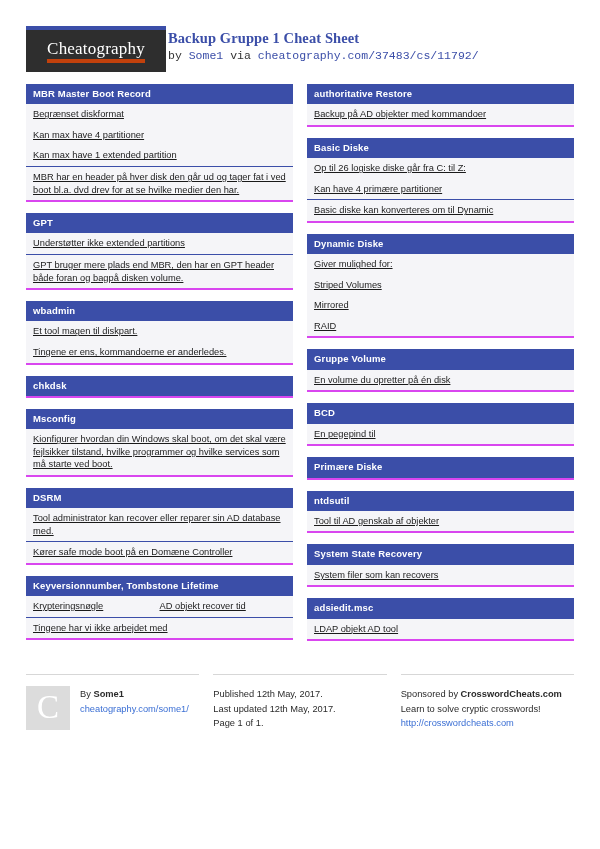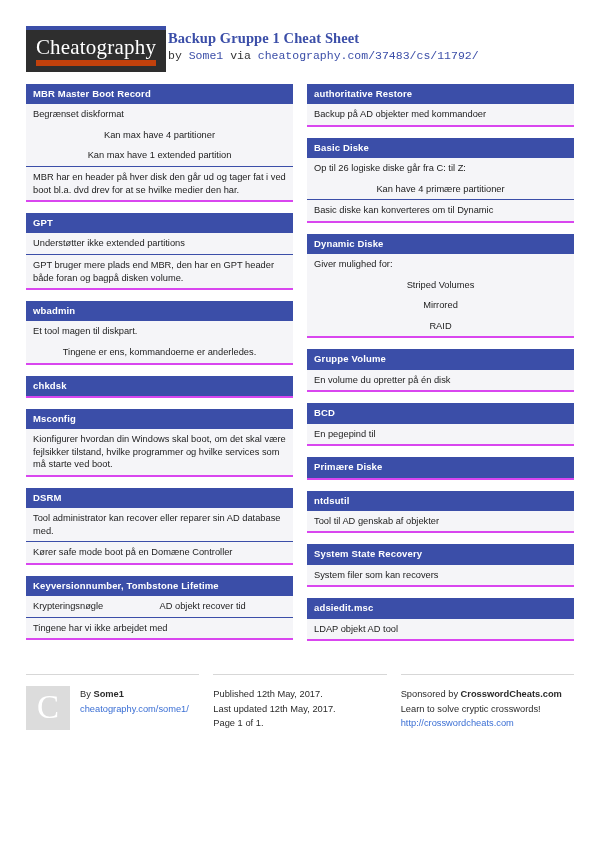--- a/index.html
+++ b/index.html
@@ -27,25 +27,25 @@
     background: #2e2e2e;
     border-top: 4px solid #3b4ea8;
     display: flex;
     align-items: center;
     justify-content: center;
     flex: none;
   }
   .logo-word {
     font-family: "Liberation Serif", serif;
     color: #ffffff;
-    font-size: 21px;
+    font-size: 17px;
     letter-spacing: .2px;
     position: relative;
     padding-bottom: 2px;
-    border-bottom: 6px solid #c2410c;
+    border-bottom: 4px solid #c2410c;
     line-height: 1;
   }
   .title-block { padding-left: 2px; padding-top: 3px; }
   .sheet-title {
     font-family: "Liberation Serif", serif;
     font-size: 14.5px;
     color: #3b4ea8;
     font-weight: bold;
     line-height: 1.25;
     letter-spacing: .1px;
@@ -74,31 +74,31 @@
   }
   .sec-head {
     background: #3b4ea8;
     color: #ffffff;
     font-size: 9.5px;
     font-weight: bold;
     padding: 4px 7px 4px 7px;
     line-height: 1.3;
     letter-spacing: .15px;
   }
-  .rowgroup { border-bottom: 1.5px solid #3b4ea8; }
+  .rowgroup { border-bottom: 1.5px solid #3b4ea8; text-decoration: underline; }
   .rowgroup:last-child { border-bottom: none; }
   .row {
     background: #f5f5f8;
     font-size: 9.3px;
     color: #1c1c1c;
     padding: 4px 7px;
     line-height: 1.35;
     display: flex;
   }
-  .row + .row { border-top: none; text-align: center; }
+  .row + .row { border-top: none; }
   .cell { flex: 1 1 50%; padding-right: 6px; }
   .cell:last-child { padding-right: 0; }
   .row.single .cell { flex: 1 1 100%; }
 
   
   .footer {
     display: flex;
     padding: 16px 26px 0 26px;
     margin-top: 6px;
     gap: 14px;

